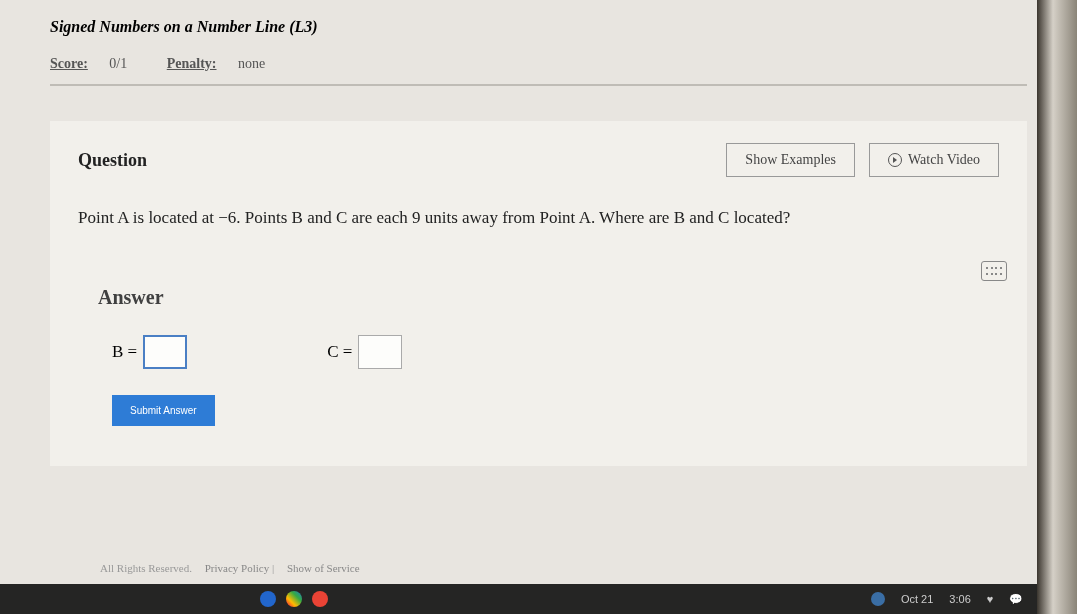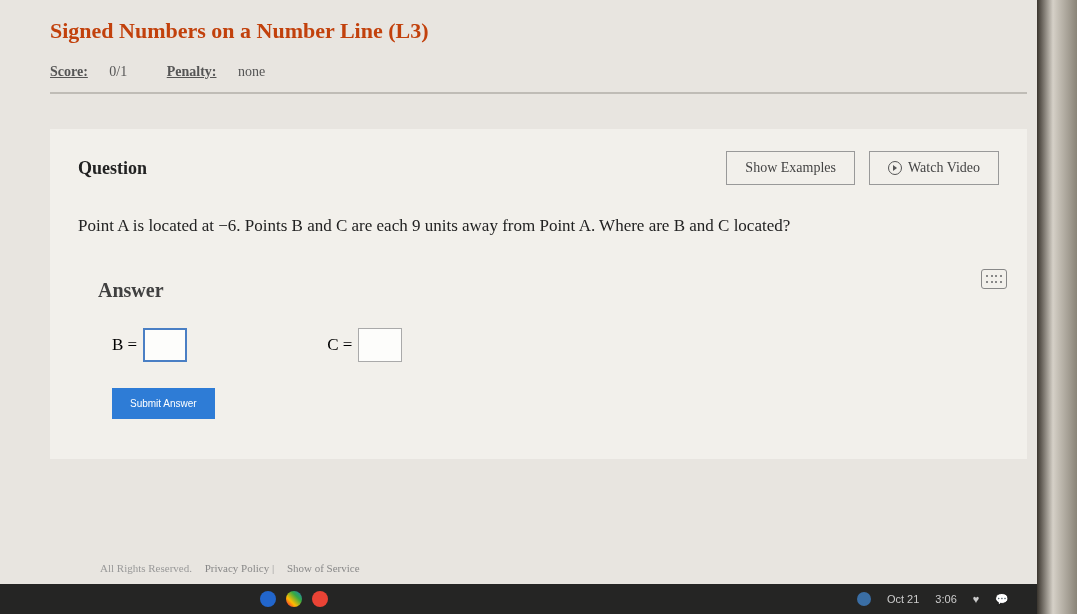--- a/index.html
+++ b/index.html
@@ -12,24 +12,25 @@
       background: #e8e5e0;
       width: 1077px;
       height: 614px;
       overflow: hidden;
       position: relative;
     }
     .page-container {
       padding: 18px 50px 0 50px;
     }
     .page-title {
-      font-size: 22px;
+      font-size: 16px;
       font-weight: bold;
-      color: #c2410c;
+      color: #000000;
       margin-bottom: 20px;
+      font-style: italic;
     }
     .score-bar {
       font-size: 14px;
       color: #555;
       padding-bottom: 12px;
       border-bottom: 2px solid #bfbcb6;
       margin-bottom: 35px;
     }
     .score-bar span {
       margin-right: 18px;
@@ -84,21 +85,21 @@
       content: '';
       position: absolute;
       left: 4px;
       border-left: 4px solid #555;
       border-top: 3px solid transparent;
       border-bottom: 3px solid transparent;
     }
     .question-text {
       font-size: 17px;
       color: #222;
-      margin-bottom: 40px;
+      margin-bottom: 55px;
       line-height: 1.5;
     }
     .answer-section {
       padding-left: 20px;
     }
     .answer-heading {
       font-size: 20px;
       font-weight: bold;
       color: #404040;
       margin-bottom: 26px;
@@ -180,21 +181,21 @@
     .taskbar {
       position: absolute;
       bottom: 0;
       left: 0;
       right: 40px;
       height: 30px;
       background: rgba(15,15,15,0.9);
       display: flex;
       align-items: center;
       justify-content: flex-end;
-      padding: 0 28px;
+      padding: 0 14px;
       gap: 16px;
       color: #ccc;
       font-size: 11px;
       font-family: Arial, sans-serif;
     }
     .taskbar-left {
       position: absolute;
       left: 260px;
       display: flex;
       gap: 10px;

